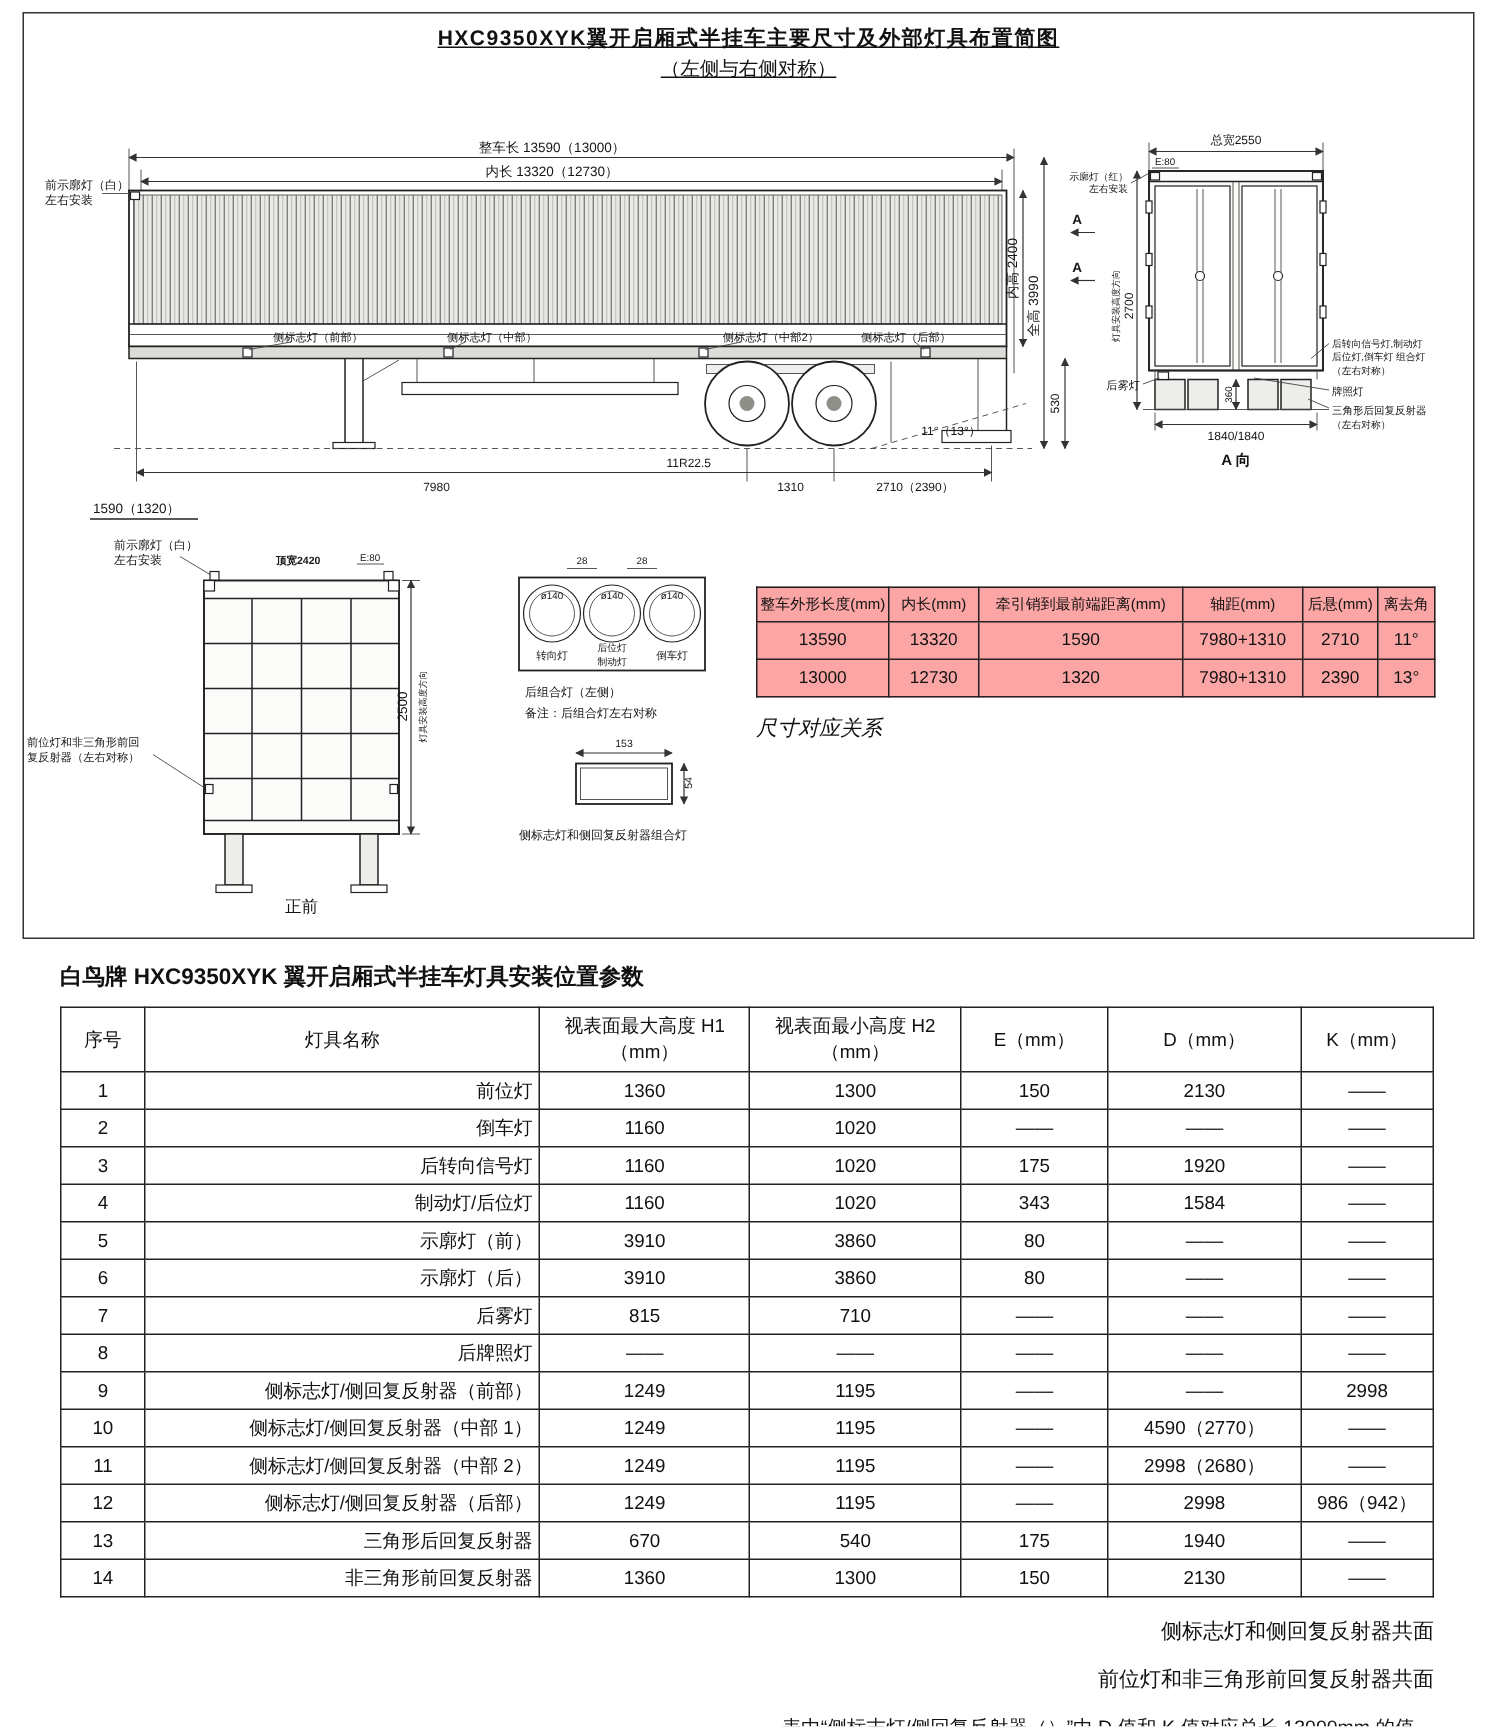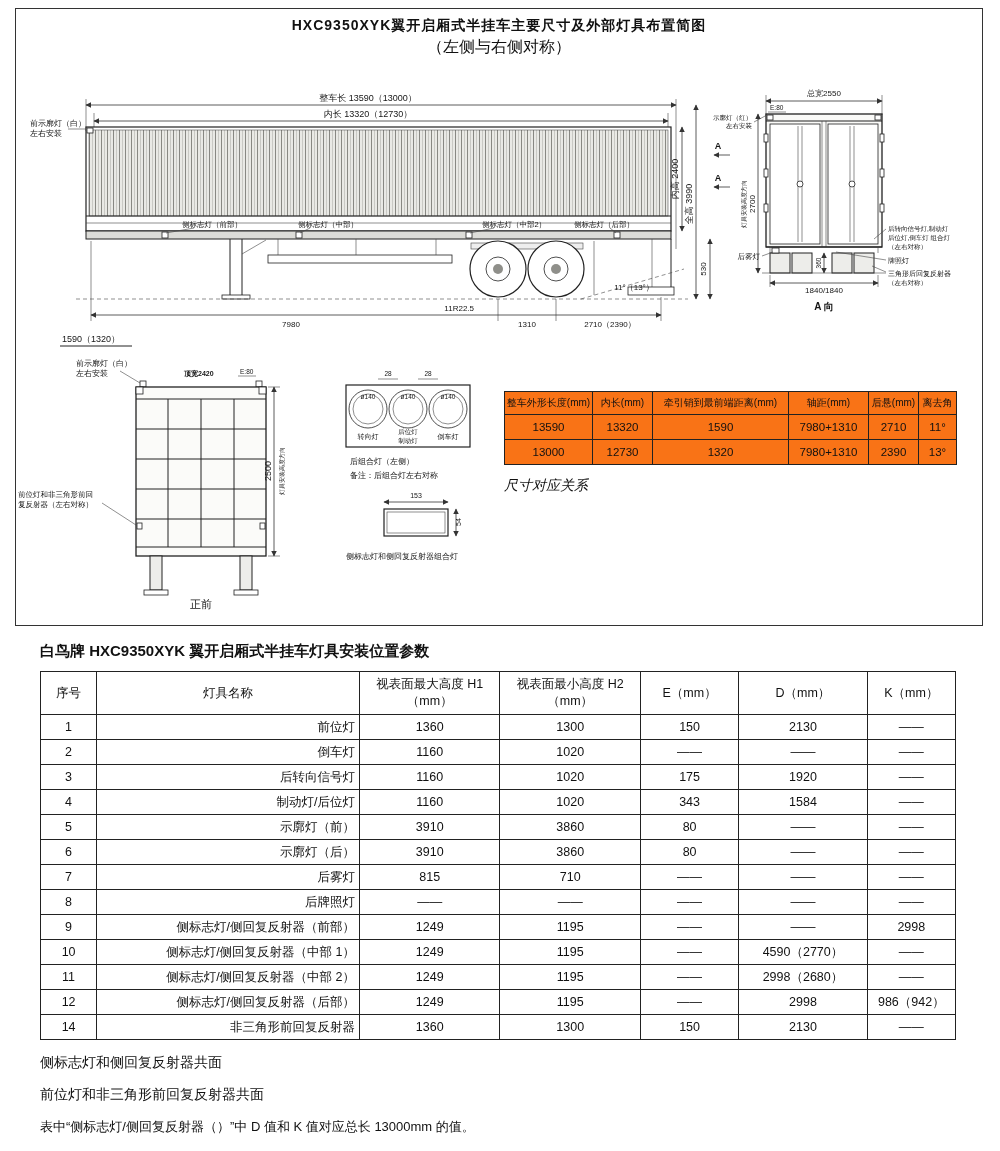--- a/index.html
+++ b/index.html
@@ -1,45 +1,45 @@
 <!DOCTYPE html>
 <html><head>
 <meta charset="utf-8">
 <style>
   html,body{margin:0;padding:0;background:#fdfdfc;}
   .page{position:relative;width:1000px;height:1151px;background:#ffffff;
         font-family:"Liberation Sans","DejaVu Sans",sans-serif;color:#111;overflow:hidden;}
   .diagram-box{position:absolute;left:15px;top:8px;width:966px;height:616px;border:1.5px solid #333;background:#fff;}
-  .diagram-title{position:absolute;left:0;top:8px;width:100%;text-align:center;z-index:3;}
+  .diagram-title{position:absolute;left:0;top:8px;width:100%;text-align:center;z-index:3;text-decoration:underline;}
   .diagram-title .l1{font-size:14px;font-weight:600;letter-spacing:1px;}
-  .diagram-title .l2{font-size:16px;margin-top:2px;}
+  .diagram-title .l2{font-size:13px;margin-top:2px;}
   .diagram-svg{position:absolute;left:0;top:0;}
   svg text{fill:#151515;font-family:"Liberation Sans","DejaVu Sans",sans-serif;}
   .t6{font-size:6px}.t65{font-size:6.5px}.t7{font-size:7px}.t75{font-size:7.5px}
   .t8{font-size:8px}.t9{font-size:9px}.t10{font-size:10px}.t11{font-size:11px}
   .mid{text-anchor:middle}.end{text-anchor:end}.b{font-weight:bold}
   .ln{stroke:#222;stroke-width:1;fill:none}
   .tn{stroke:#444;stroke-width:.6;fill:none}
   .dm{stroke:#333;stroke-width:.8;fill:none}
   .dash{stroke-dasharray:4 3}
   .fw{fill:#fff;stroke:#222;stroke-width:1.2}
   .fl{fill:#fff;stroke:#222;stroke-width:.8}
   .fg{fill:#ededea;stroke:#222;stroke-width:1}
   .dim-table-wrap{position:absolute;left:488px;top:382px;width:452px;z-index:2;}
-  .dim-table{border-collapse:collapse;width:100%;table-layout:fixed;background:#f97316;}
+  .dim-table{border-collapse:collapse;width:100%;table-layout:fixed;background:#fca5a5;}
   .dim-table th{border:1px solid #222;font-size:10px;font-weight:normal;padding:4px 1px;text-align:center;}
   .dim-table td{border:1px solid #222;font-size:11.5px;padding:3px 8px;text-align:center;height:18px;}
   .dim-caption{font-size:14px;margin-top:12px;font-style:italic;}
   .params-section{position:absolute;left:40px;top:642px;width:916px;}
   .params-title{font-size:15px;font-weight:bold;margin-bottom:10px;}
   .params-table{border-collapse:collapse;width:100%;table-layout:fixed;border:1.5px solid #111;}
   .params-table th{border:1px solid #222;font-size:12.5px;font-weight:normal;padding:4px 2px;text-align:center;white-space:pre-line;}
   .params-table td{border:1px solid #222;font-size:12.5px;padding:2px 4px;text-align:center;height:20px;}
   .params-table tbody td:nth-child(2){text-align:right;padding-left:14px;}
-  .note{font-size:14px;margin-top:14px;}
+  .note{font-size:14px;margin-top:14px;text-align:right;}
   .note.small{font-size:13px;}
 </style>
 </head>
 <body>
 
 <div class="page">
 
   <div class="diagram-box">
 
     <div class="diagram-title">
@@ -477,20 +477,29 @@
           <tr>
             <td>12</td>
             <td>侧标志灯/侧回复反射器（后部）</td>
             <td>1249</td>
             <td>1195</td>
             <td>——</td>
             <td>2998</td>
             <td>986（942）</td>
           </tr>
           <tr>
+            <td>13</td>
+            <td>三角形后回复反射器</td>
+            <td>670</td>
+            <td>540</td>
+            <td>175</td>
+            <td>1940</td>
+            <td>——</td>
+          </tr>
+          <tr>
             <td>14</td>
             <td>非三角形前回复反射器</td>
             <td>1360</td>
             <td>1300</td>
             <td>150</td>
             <td>2130</td>
             <td>——</td>
           </tr>
         </tbody>
     </table>

